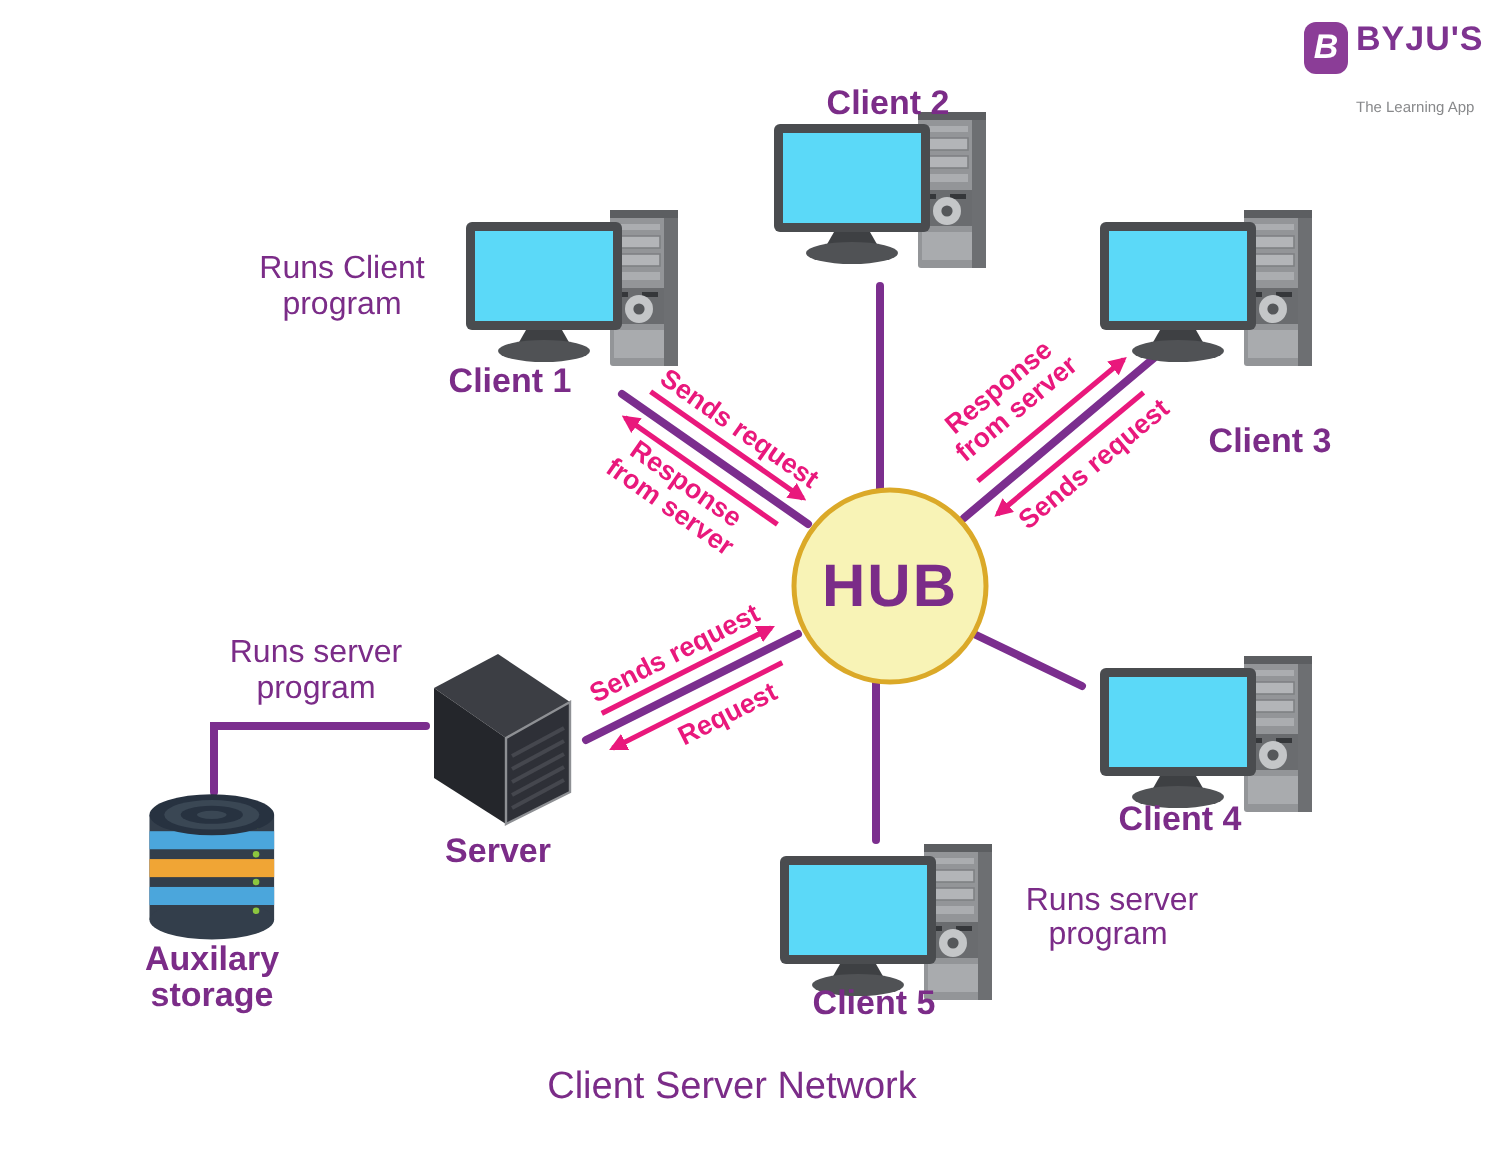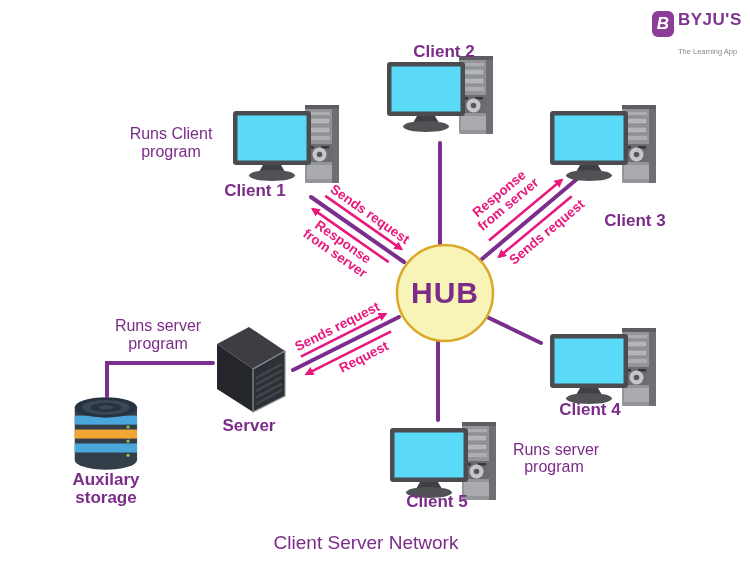--- a/index.html
+++ b/index.html
@@ -13,23 +13,23 @@
   .node-label{fill:#7B2C88;font-size:17px;font-weight:bold;text-anchor:middle;}
   .annot{fill:#7B2C88;font-size:16px;text-anchor:middle;}
   .hub-circle{fill:#F8F3B6;stroke:#DBA928;stroke-width:2.5;}
   .hub-label{fill:#7B2C88;font-size:30px;font-weight:bold;text-anchor:middle;letter-spacing:1px;}
   .diagram-title{fill:#7B2C88;font-size:19px;text-anchor:middle;}
   
   .brand{position:absolute;left:652px;top:11px;display:flex;align-items:flex-start;gap:4px;}
   .brand-badge{width:22px;height:26px;background:#8B3D97;border-radius:6px;color:#ffffff;
                display:flex;align-items:center;justify-content:center;
                font-weight:bold;font-size:17px;font-style:italic;}
-  .brand-text{display:flex;flex-direction:column;line-height:1;}
+  .brand-text{display:flex;flex-direction:column;line-height:1;gap:20px;}
   .brand-name{color:#7E3390;font-weight:bold;font-size:17px;letter-spacing:0.5px;}
-  .brand-tagline{color:#88898B;font-size:7.5px;margin-top:20px;}
+  .brand-tagline{color:#88898B;font-size:7.5px;margin-top:2px;}
 </style>
 </head>
 <body>
 
 <div class="canvas">
 <svg width="750" height="582" viewBox="0 0 750 582">
   <defs>
     <marker id="ah" markerWidth="9" markerHeight="9" refX="7" refY="4.5" orient="auto" markerUnits="userSpaceOnUse">
       <path d="M0,0 L9,4.5 L0,9 z" fill="#E9187C"></path>
     </marker>

